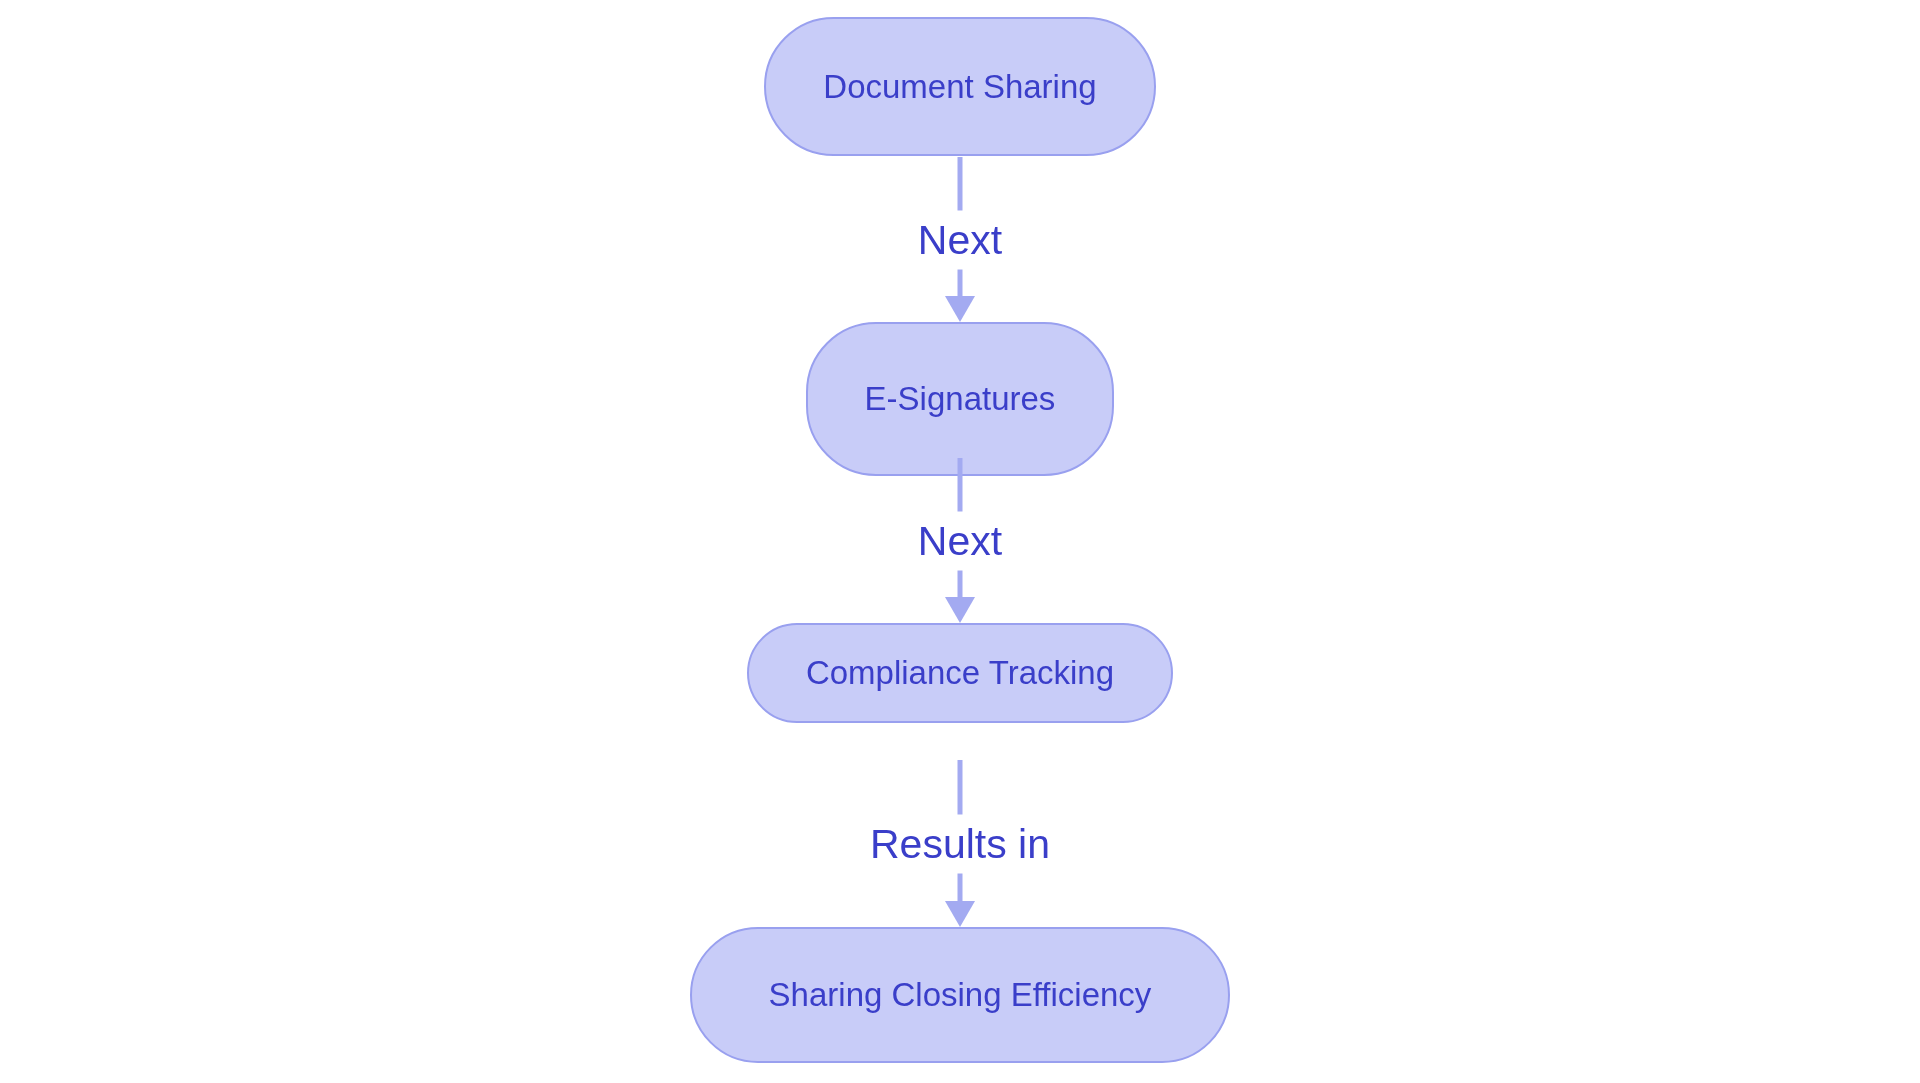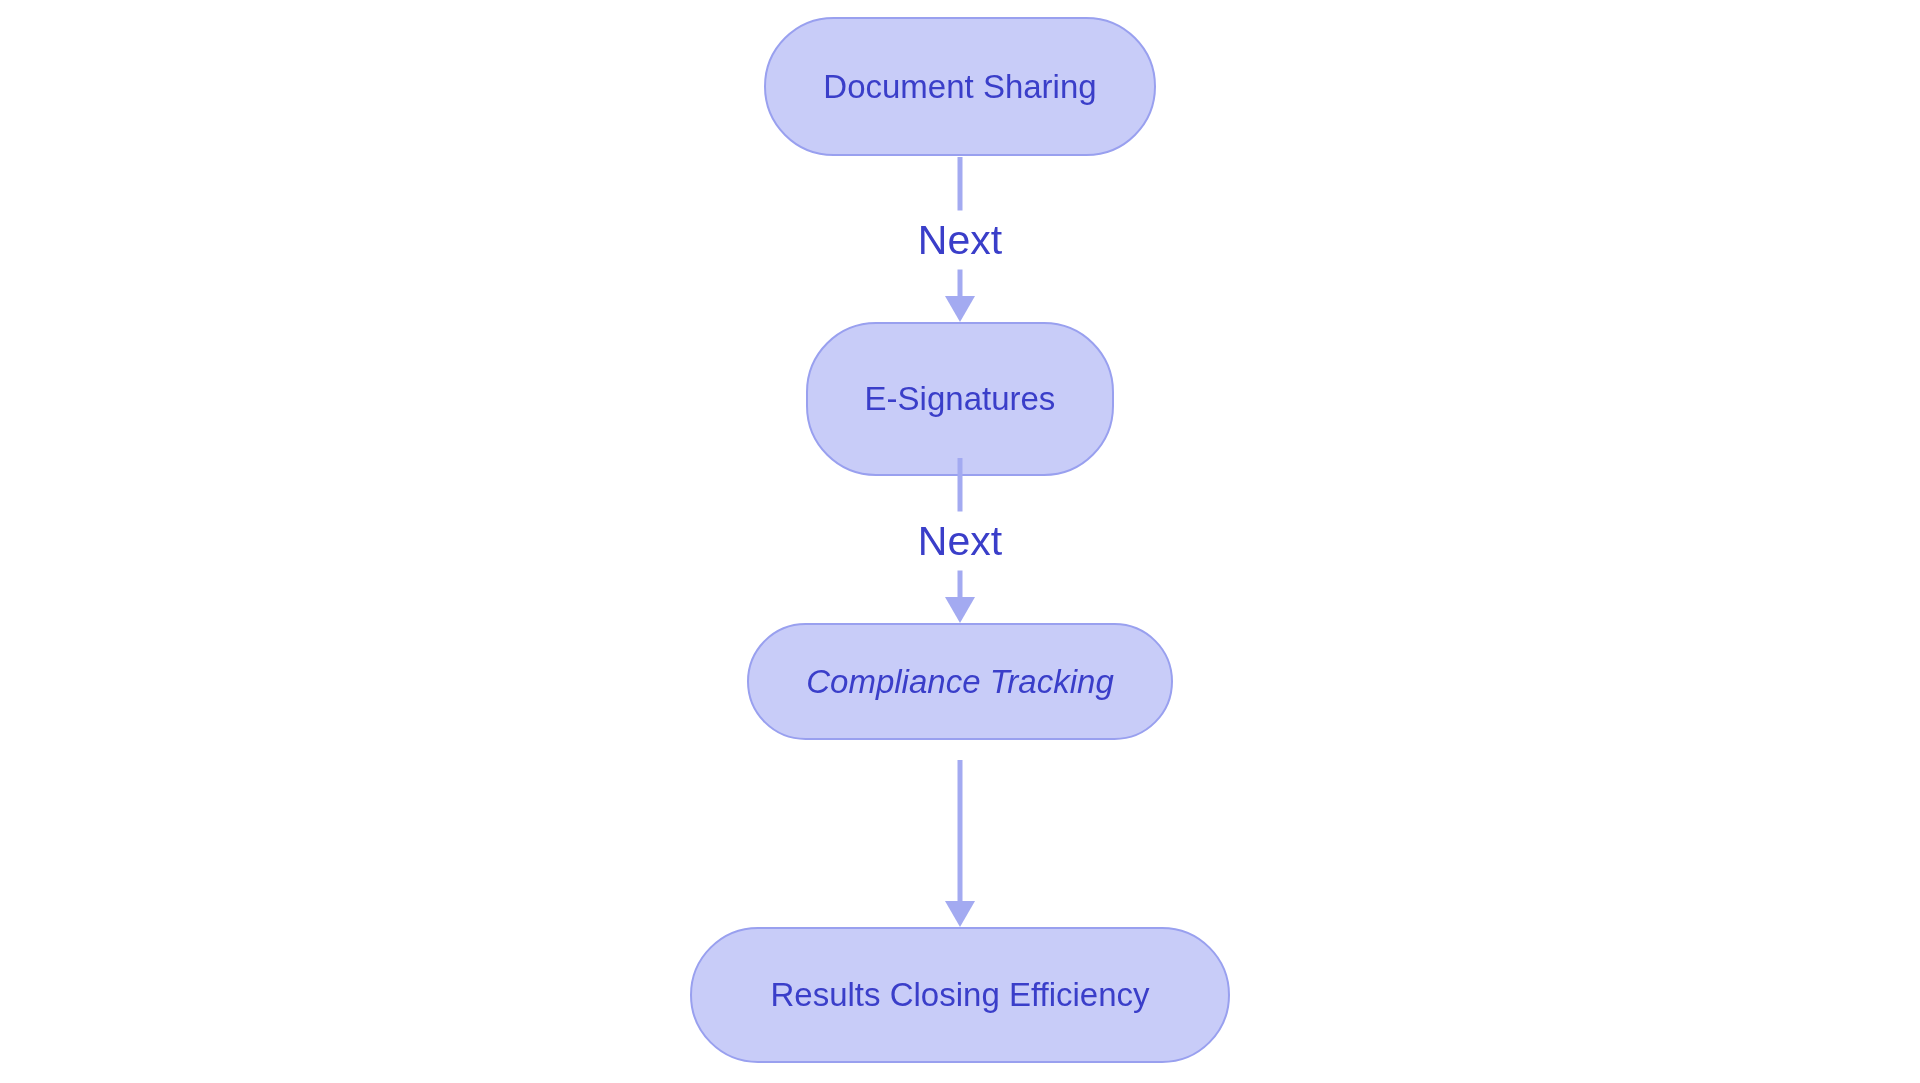--- a/index.html
+++ b/index.html
@@ -26,21 +26,21 @@
     border-radius: 70px;
     background: var(--node-fill, #c8ccf8);
     border: 2.5px solid var(--node-border, #99a0ef);
     color: var(--text, #3a3ec9);
     font-size: 33px;
     box-sizing: border-box;
     white-space: nowrap;
   }
   .node-1 { top: 17px;  width: 392px; height: 139px; }
   .node-2 { top: 322px; width: 308px; height: 154px; }
-  .node-3 { top: 623px; width: 426px; height: 117px; font-style: italic; }
+  .node-3 { top: 623px; width: 426px; height: 100px; }
   .node-4 { top: 927px; width: 540px; height: 136px; }
 
   .edge {
     position: absolute;
     left: 50%;
     transform: translateX(-50%);
     width: 60px;
   }
   .edge-1 { top: 157px; height: 165px; }
   .edge-2 { top: 458px; height: 165px; }
@@ -103,19 +103,20 @@
     <span class="edge-label">Next</span>
   </div>
 
   <div class="node node-3">
     <span class="node-label">Compliance Tracking</span>
   </div>
 
   <div class="edge edge-3">
     <div class="edge-line"></div>
     <div class="arrowhead"></div>
+    <span class="edge-label">Results in</span>
   </div>
 
   <div class="node node-4">
-    <span class="node-label">Results Closing Efficiency</span>
+    <span class="node-label">Sharing Closing Efficiency</span>
   </div>
 
 </div>
 
 </body></html>

